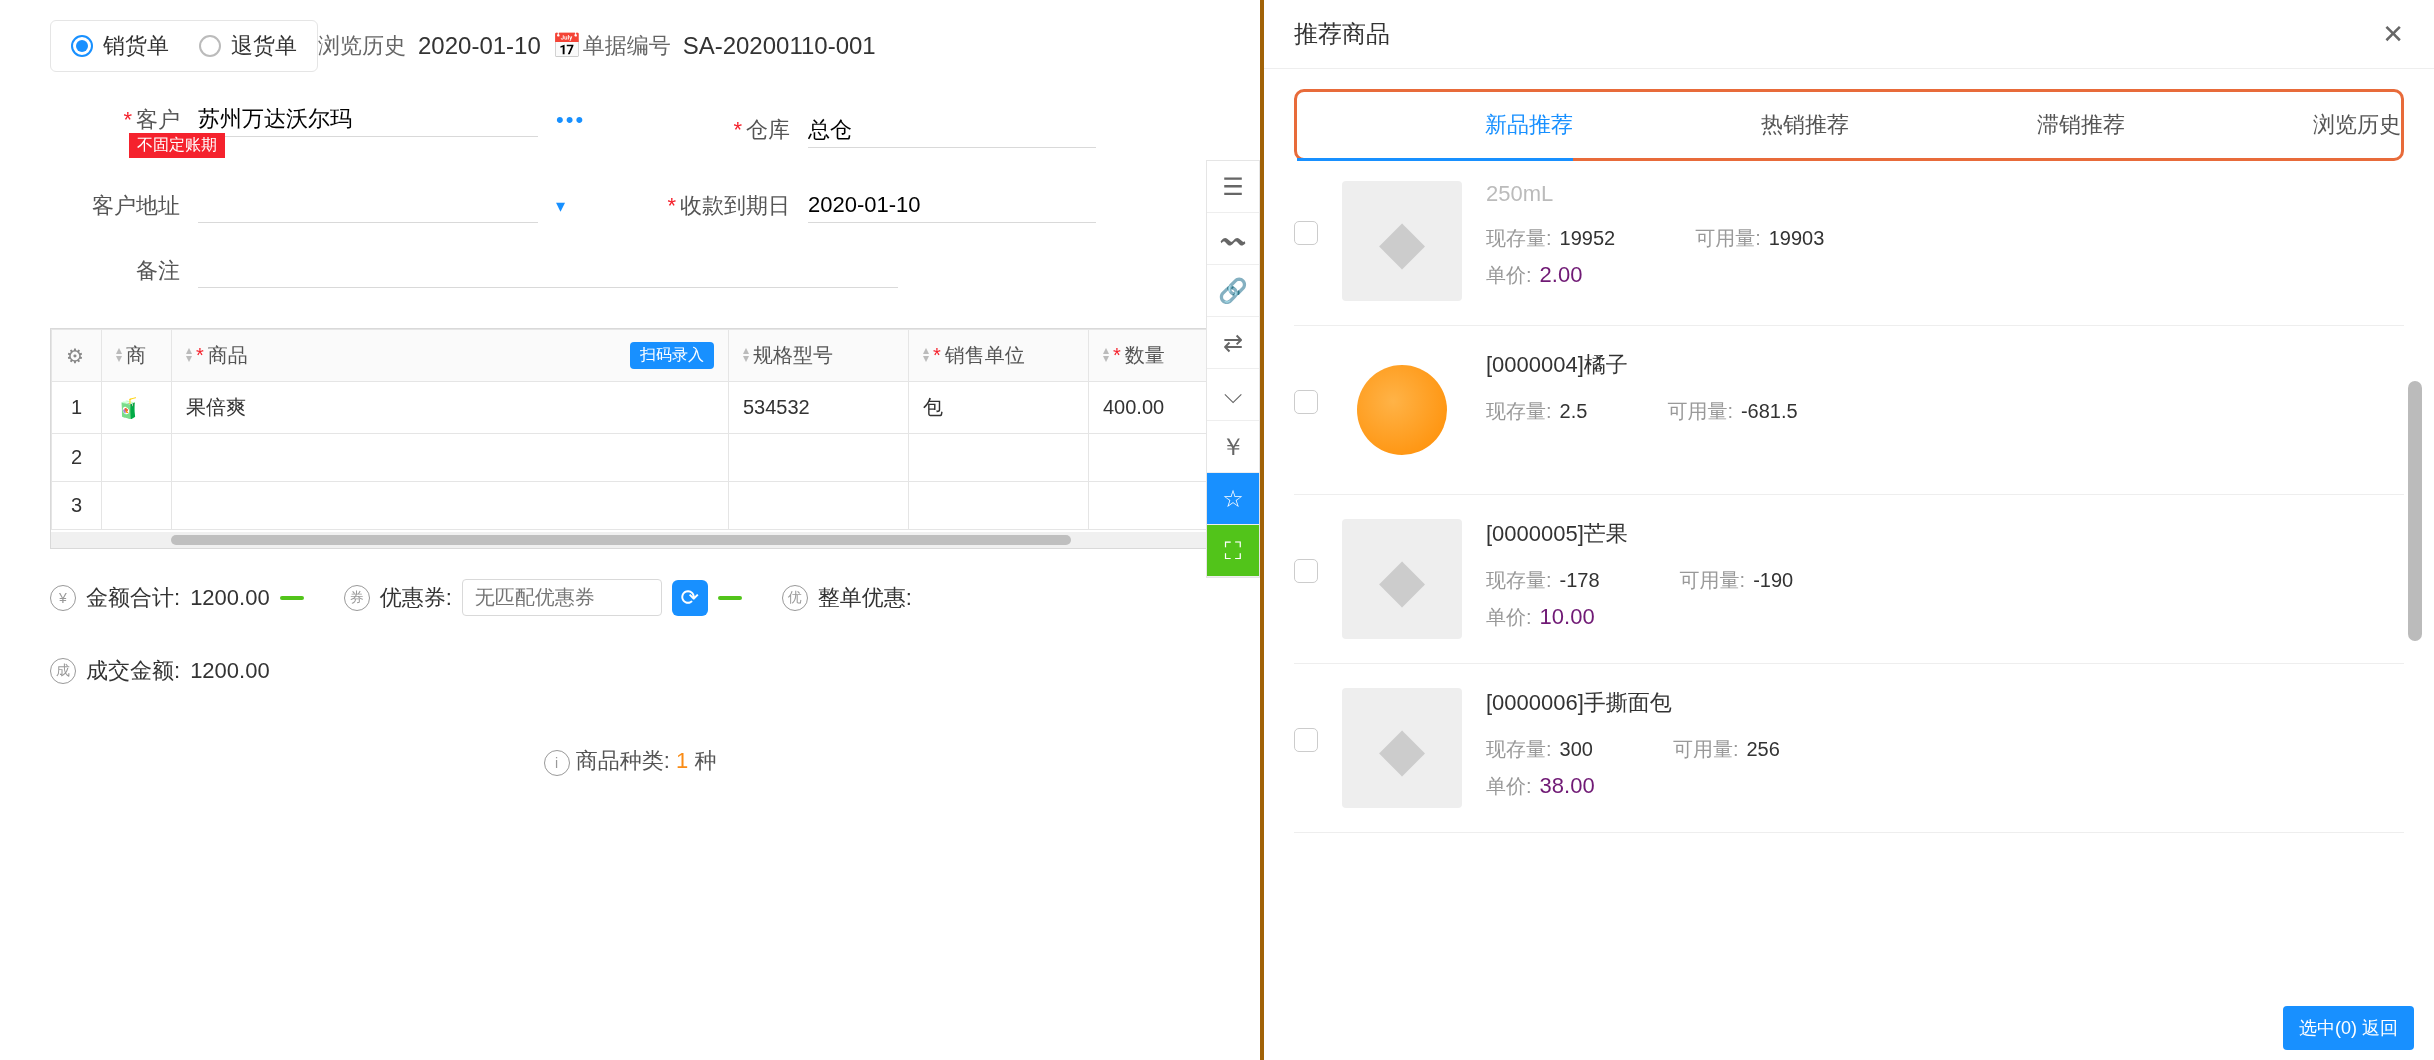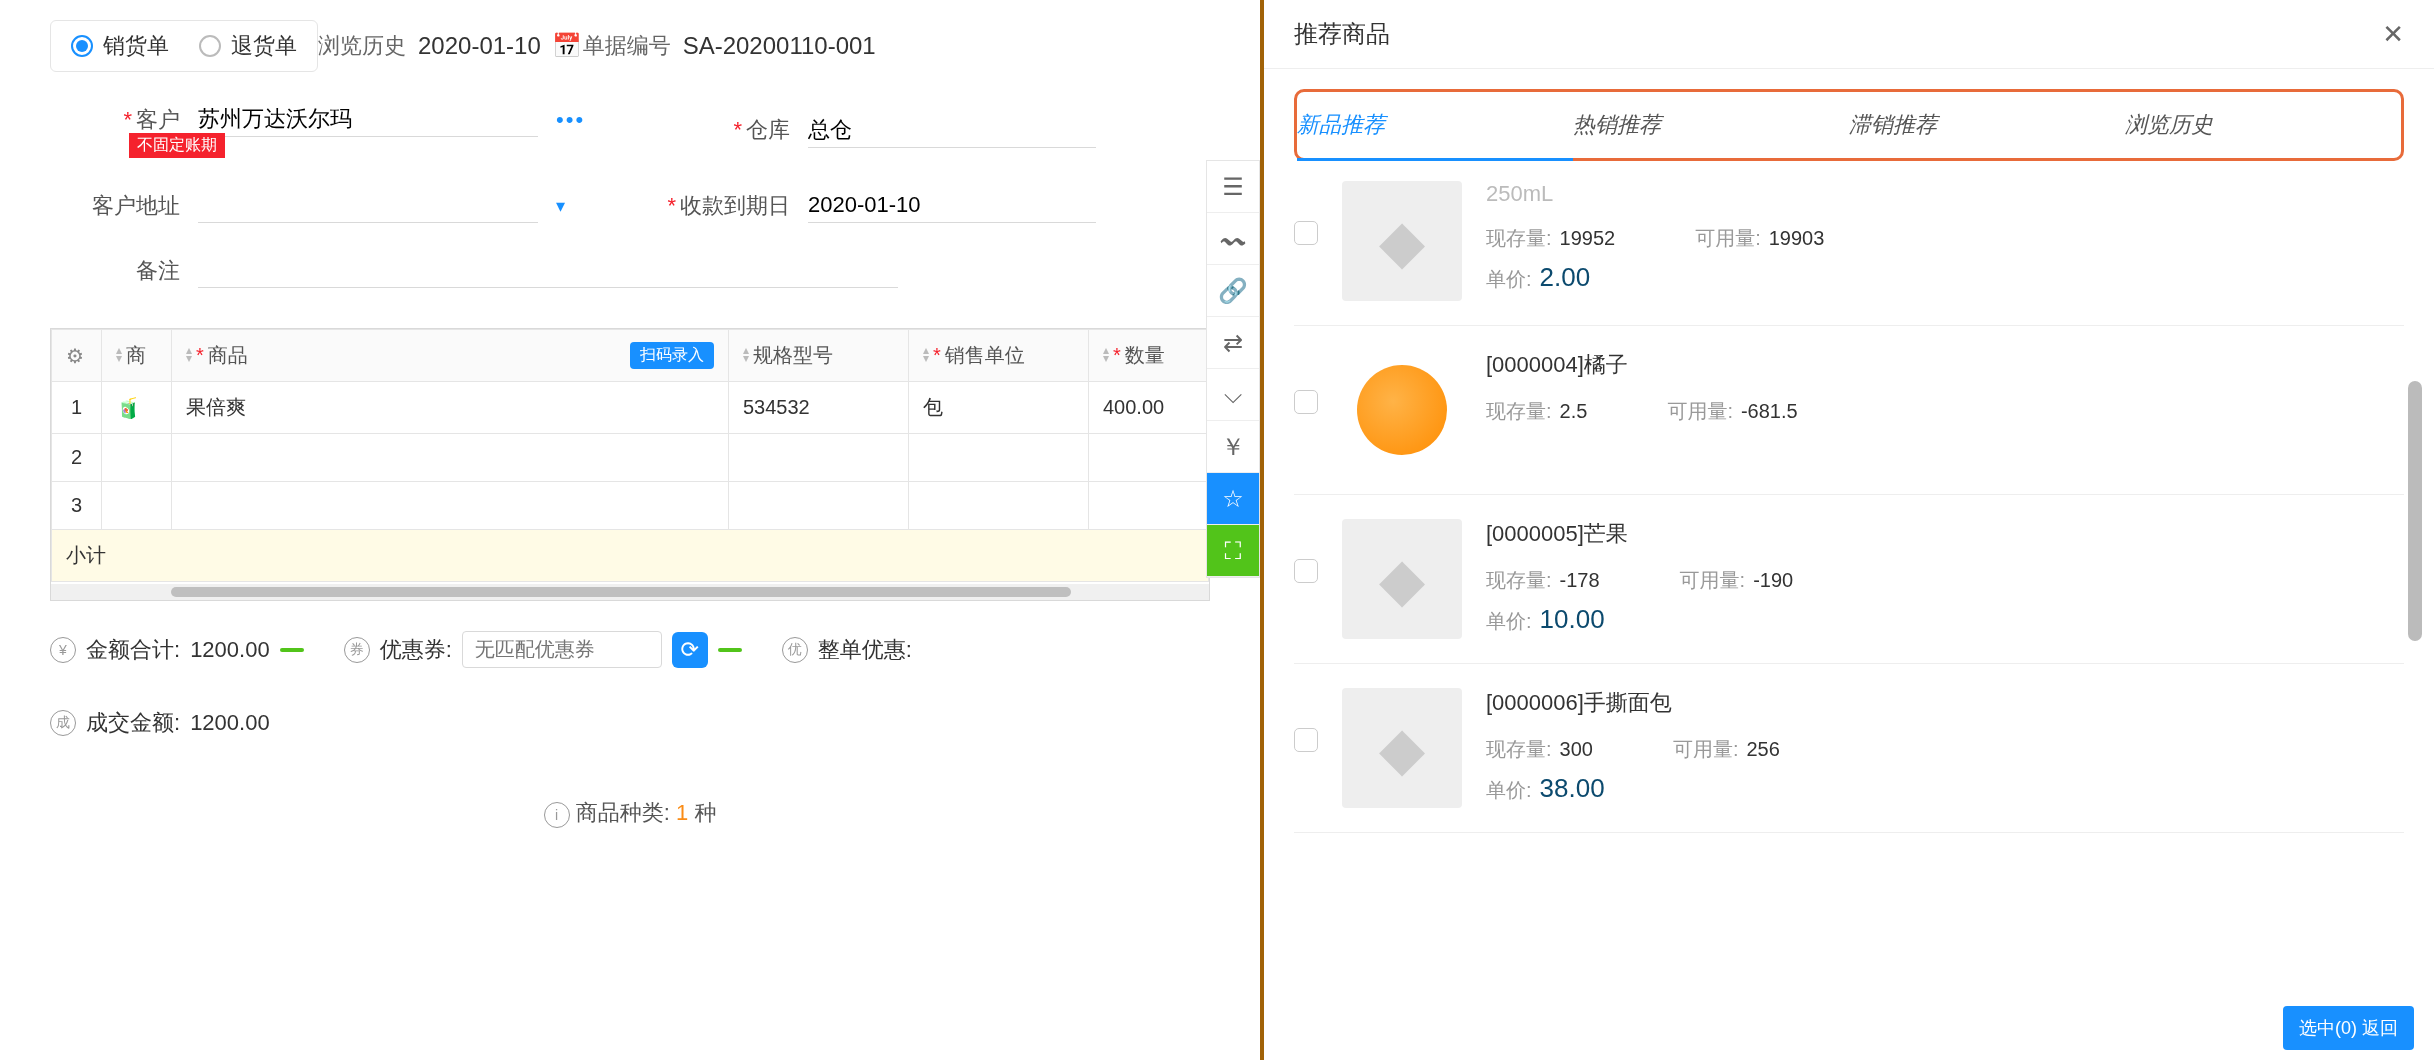--- a/index.html
+++ b/index.html
@@ -46,34 +46,34 @@
 .footer-info .num { color: #fa8c16; }
 .side-icons { position: absolute; right: 0; top: 160px; display: flex; flex-direction: column; background: #fff; border: 1px solid #e5e5e5; }
 .side-icons .sicon { width: 52px; height: 52px; display: flex; align-items: center; justify-content: center; border-bottom: 1px solid #eee; font-size: 24px; color: #666; cursor: pointer; }
 .side-icons .sicon.star { background: #1890ff; color: #fff; }
 .side-icons .sicon.expand { background: #52c41a; color: #fff; }
 .panel { flex: 1; border-left: 4px solid #a16207; display: flex; flex-direction: column; position: relative; }
 .panel-head { display: flex; justify-content: space-between; align-items: center; padding: 18px 30px; border-bottom: 1px solid #eee; }
 .panel-head h3 { font-size: 24px; font-weight: 500; }
 .close-x { font-size: 26px; color: #666; cursor: pointer; }
 .panel-tabs { display: flex; border: 3px solid #e86b3a; border-radius: 10px; margin: 20px 30px; }
-.panel-tabs .ptab { flex: 1; text-align: left; padding: 18px 0; font-size: 22px; color: #555; cursor: pointer; font-style: italic; }
+.panel-tabs .ptab { flex: 1; text-align: right; padding: 18px 0; font-size: 22px; color: #555; cursor: pointer; }
 .panel-tabs .ptab.active { color: #1890ff; border-bottom: 3px solid #1890ff; margin-bottom: -3px; }
 .prod-list { flex: 1; overflow-y: auto; padding: 0 30px; position: relative; }
 .prod-item { display: flex; gap: 24px; padding: 24px 0; border-bottom: 1px solid #eee; align-items: flex-start; }
 .prod-check { width: 24px; height: 24px; border: 1.5px solid #ccc; border-radius: 5px; margin-top: 40px; cursor: pointer; flex-shrink: 0; }
 .prod-img { width: 120px; height: 120px; background: #eee; border-radius: 4px; flex-shrink: 0; display: flex; align-items: center; justify-content: center; }
 .prod-img.ph { color: #ccc; font-size: 60px; }
 .prod-info { flex: 1; }
 .prod-title { font-size: 22px; margin-bottom: 18px; }
 .prod-stats { display: flex; gap: 80px; margin-bottom: 10px; font-size: 20px; }
 .prod-stats .stat .slbl { color: #999; margin-right: 8px; }
 .prod-price { font-size: 20px; }
 .prod-price .slbl { color: #999; margin-right: 8px; }
-.prod-price .pval { color: #0c4a6e; font-size: 26px; font-weight: 500; }
+.prod-price .pval { color: #701a75; font-size: 22px; font-weight: 500; }
 .vscroll { position: absolute; right: 12px; top: 200px; width: 14px; height: 260px; background: #bbb; border-radius: 7px; }
 .panel-foot { position: absolute; bottom: 10px; right: 20px; }
 .sel-btn { background: #1890ff; color: #fff; border: none; border-radius: 4px; padding: 10px 16px; font-size: 18px; cursor: pointer; }
 .orange-img { background: radial-gradient(circle at 40% 40%, #ffb347, #ff8c00); border-radius: 50%; width: 90px; height: 90px; }
 </style>
 </head>
 <body>
 
 <div class="app">
   <div class="main">
@@ -157,23 +157,20 @@
               <td></td>
             </tr>
           <tr>
               <td class="center">3</td>
               <td></td>
               <td></td>
               <td></td>
               <td></td>
               <td></td>
             </tr>
-          <tr class="subtotal-row">
-              <td colspan="6">小计</td>
-            </tr>
         </tbody>
       </table>
       <div class="hscroll">
           <div class="thumb"></div>
         </div>
     </div>
 
     <div class="summary">
       <div class="sitem">
         <span class="circ-icon">¥</span>

